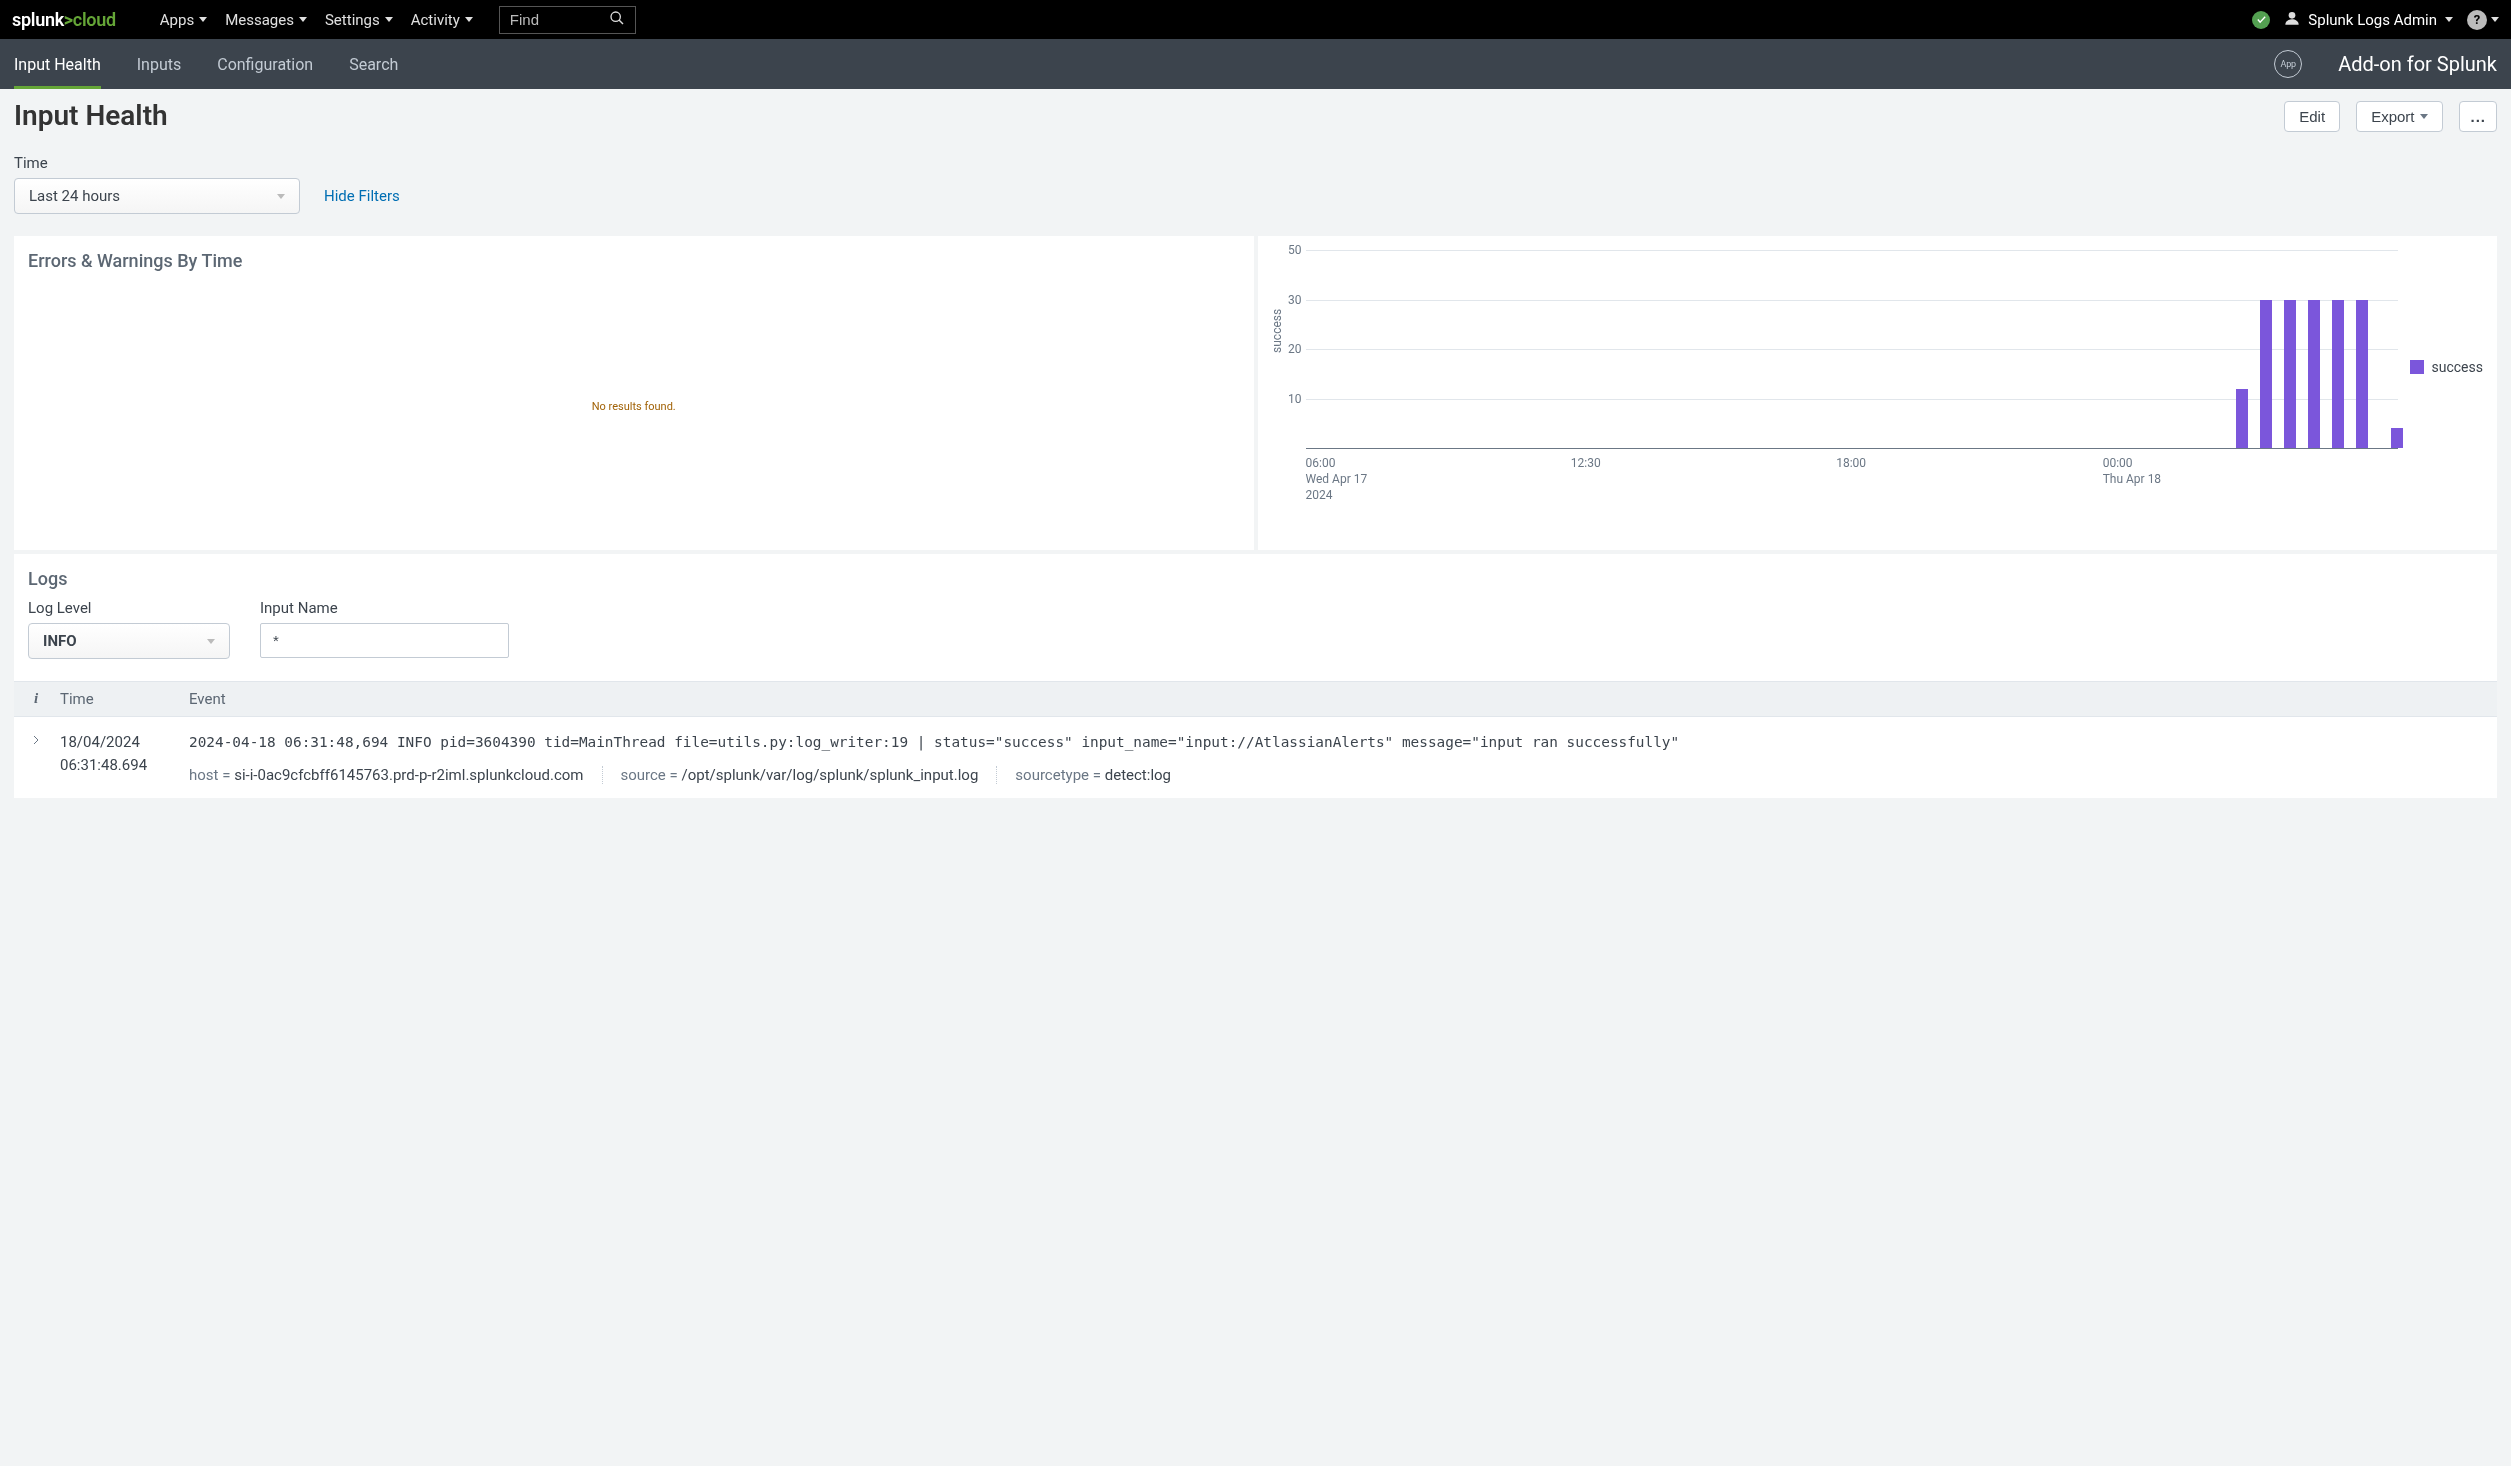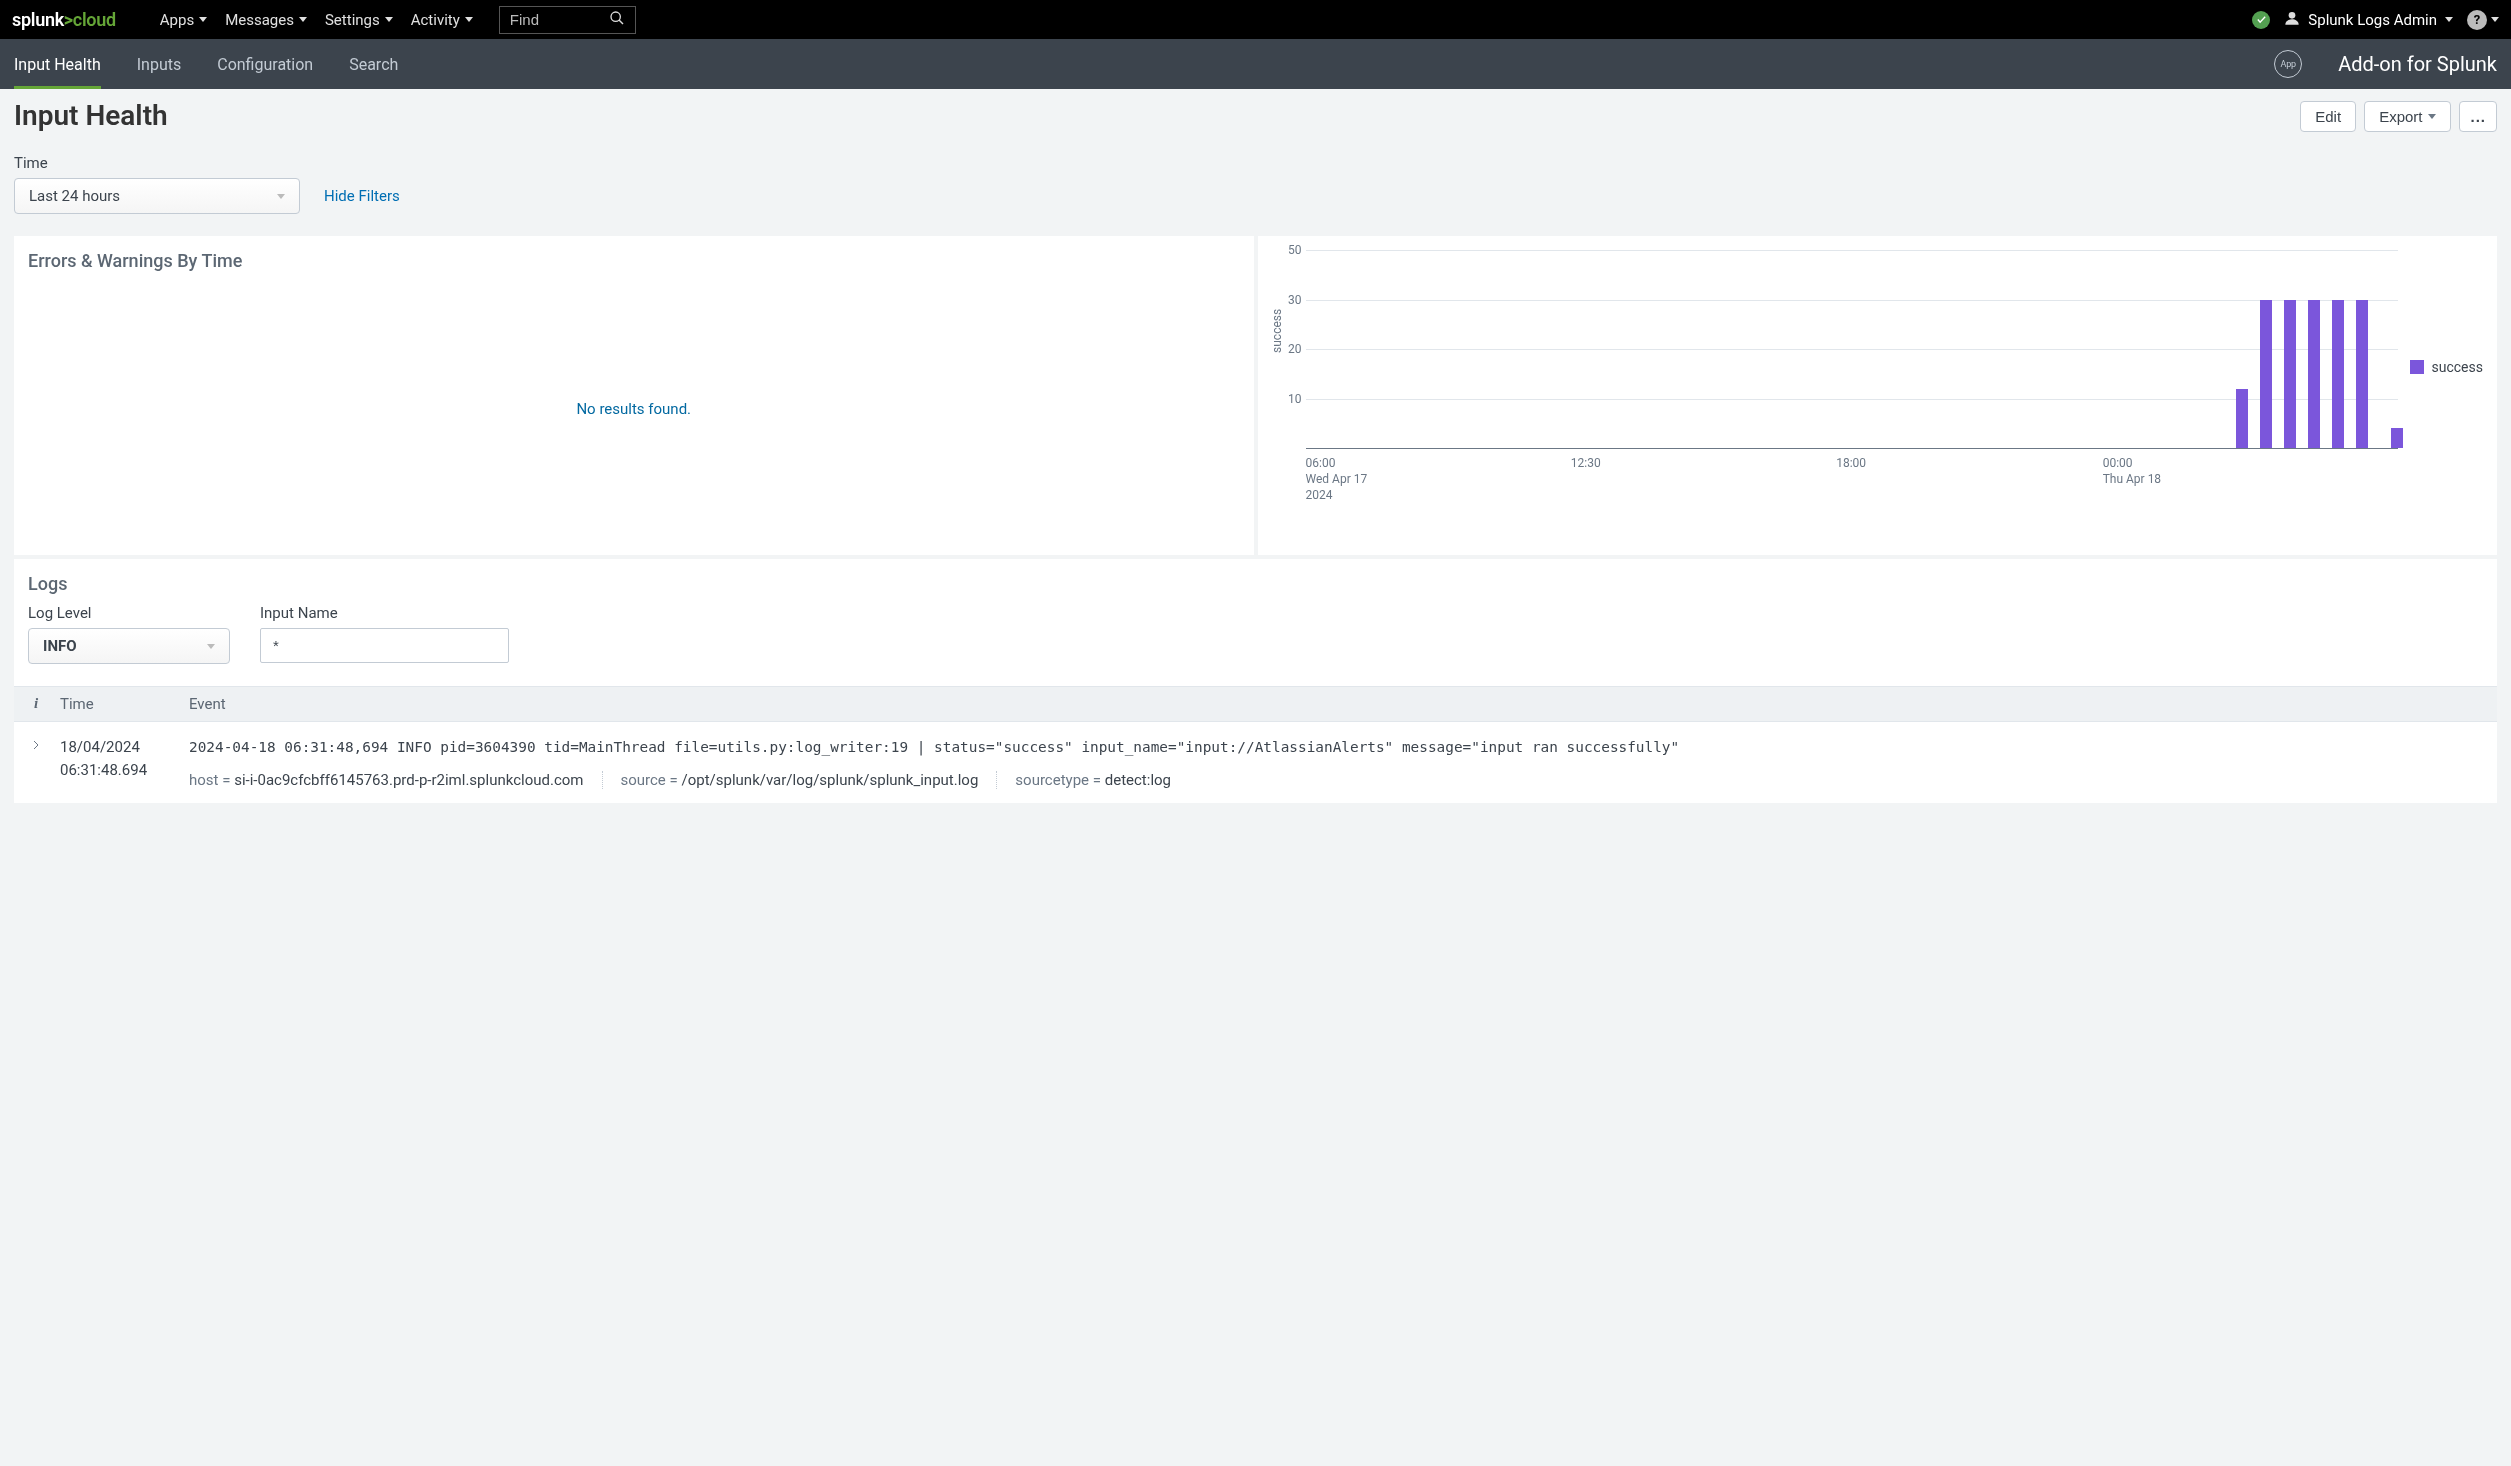--- a/index.html
+++ b/index.html
@@ -125,21 +125,21 @@
       display: flex;
       align-items: flex-start;
       justify-content: space-between;
     }
     .page-title {
       font-size: 28px;
       color: #333;
       font-weight: 600;
     }
     .header-actions {
-      display:flex; gap:8px;
+      display:flex; gap:16px;
       padding-top:2px;
     }
     .btn {
       background: #fff;
       border: 1px solid #c3cbd4;
       border-radius: 4px;
       padding: 6px 14px;
       font-size: 15px;
       color: #3c444d;
       cursor: pointer;
@@ -184,23 +184,23 @@
       padding: 14px 14px 18px 14px;
     }
     .panel-title {
       font-size: 18px;
       color: #5c6773;
       font-weight: 500;
       margin-bottom: 10px;
     }
     .no-results {
       text-align:center;
-      color:#0369a1;
+      color:#a16207;
       padding: 119px 0;
-      font-size: 15px;
+      font-size: 11px;
     }
     
     .chart-wrap {
       display:flex;
       align-items: flex-start;
       gap: 12px;
     }
     .chart-main { flex:1; position:relative; }
     .chart-plot {
       position:relative;

